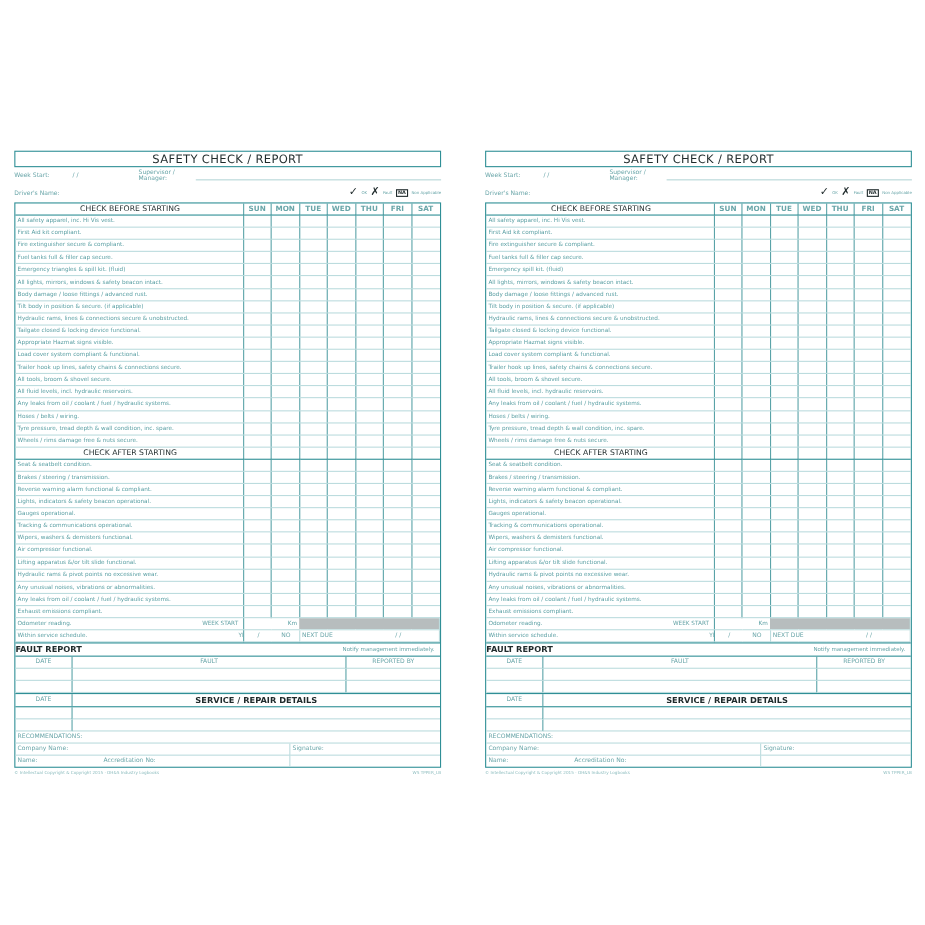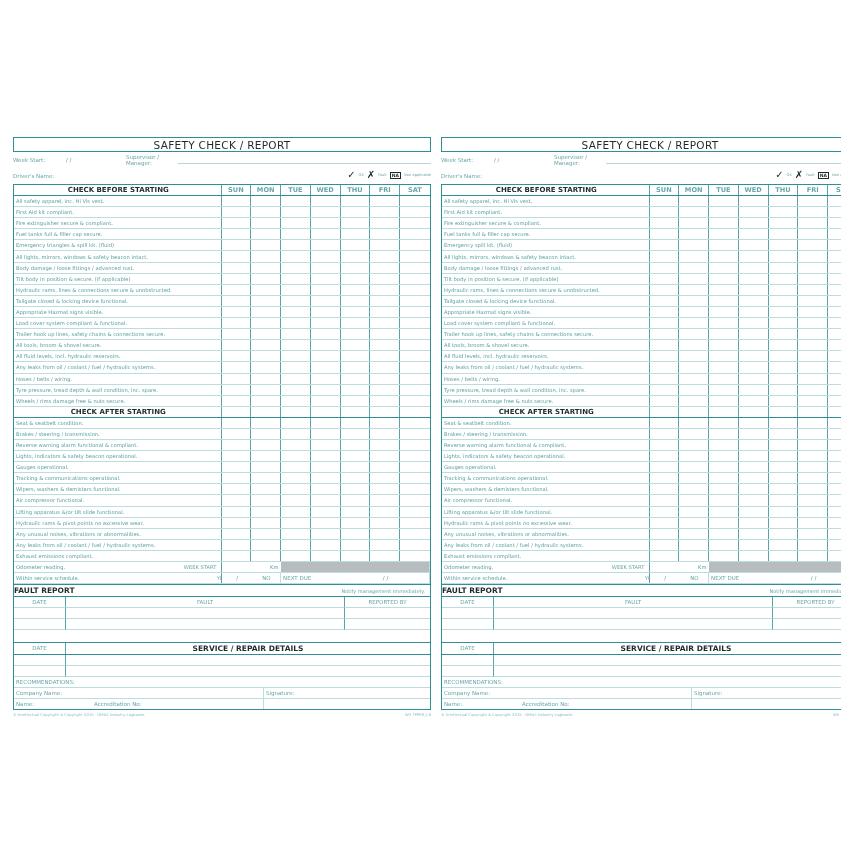--- a/index.html
+++ b/index.html
@@ -1,49 +1,49 @@
 <!DOCTYPE html>
 <html><head>
 <meta charset="utf-8">
 <style>
   html,body{margin:0;padding:0;background:#ffffff;}
   body{width:841px;height:841px;position:relative;overflow:hidden;font-family:"DejaVu Sans",sans-serif;color:#4a8f93;}
-  .form{position:absolute;top:137px;width:418px;}
+  .form{position:absolute;top:137px;width:388px;}
   #form-left{left:13px;}
   #form-right{left:441px;}
   .title-box{height:13px;border:1px solid #2f8f96;display:flex;align-items:center;justify-content:center;font-size:10.5px;color:#1f2a2b;letter-spacing:0.3px;}
   .meta{height:16px;display:flex;align-items:center;font-size:5.5px;color:#6aa6a9;position:relative;}
   .meta .ws{width:53px;}
   .meta .slash{width:60px;}
   .meta .sup{width:52px;}
   .meta .line{flex:1;border-bottom:1px solid #b6d6d8;height:7px;}
   .legend{position:absolute;right:0;top:2px;display:flex;align-items:center;gap:3px;font-size:3.6px;color:#6aa6a9;}
   .legend .glyph{font-size:10px;color:#1f2a2b;line-height:10px;}
   .legend .na{border:1px solid #1f2a2b;font-size:4.5px;padding:0 1px;color:#1f2a2b;font-weight:bold;}
   .grid{border:1.3px solid #2f8f96;}
   table{border-collapse:collapse;width:100%;table-layout:fixed;}
   td{height:10.1px;padding:0 0 0 2px;font-size:5.2px;color:#5a9fa3;border-bottom:1px solid #bcdcde;border-right:1px solid #bcdcde;white-space:nowrap;overflow:hidden;line-height:10px;}
   td.day{border-right:1px solid #5aa3a8;}
   td.day:last-child{border-right:none;}
-  tr.hdr td{height:10px;font-size:7px;color:#1f2a2b;font-weight:bold;text-align:center;border-bottom:1.3px solid #2f8f96;border-top:0;}
+  tr.hdr td{height:10px;font-size:7px;color:#1f2a2b;font-weight:normal;text-align:center;border-bottom:1.3px solid #2f8f96;border-top:0;}
   tr.hdr td.dayh{font-weight:bold;color:#6aa6a9;font-size:6.6px;padding:0;}
   tr.hdr2 td{border-top:1.3px solid #2f8f96;}
   td.item{width:207px;border-right:1px solid #5aa3a8;}
   .gray{background:#b7bdbe;}
   .yn{color:#6aa6a9;font-size:5.5px;text-align:center;}
   .section-title{height:11px;border-top:1.3px solid #2f8f96;border-bottom:1.3px solid #2f8f96;display:flex;align-items:center;position:relative;font-size:7.5px;color:#1f2a2b;font-weight:bold;}
   .section-title .t{position:absolute;left:0;right:0;text-align:left;}
   .section-title .note{position:absolute;right:5px;font-size:5px;color:#6aa6a9;font-weight:normal;}
   .fault-grid{display:grid;grid-template-columns:52px 1fr 85px;}
   .fault-grid > div{height:10px;border-bottom:1px solid #bcdcde;border-right:1px solid #5aa3a8;font-size:5.5px;color:#6aa6a9;text-align:center;line-height:10px;}
   .fault-grid > div:nth-child(3n){border-right:none;}
   .service-grid{display:grid;grid-template-columns:52px 1fr;}
   .service-grid > div{height:10px;border-bottom:1px solid #bcdcde;border-right:1px solid #5aa3a8;font-size:5.5px;color:#6aa6a9;line-height:10px;}
   .service-grid > div:nth-child(2n){border-right:none;}
-  .svc-hdr{display:grid;grid-template-columns:52px 1fr;height:11px;border-top:1.3px solid #2f8f96;border-bottom:1.3px solid #2f8f96;margin-top:12px;}
+  .svc-hdr{display:grid;grid-template-columns:52px 1fr;height:11px;border-top:1.3px solid #2f8f96;border-bottom:1.3px solid #2f8f96;}
   .svc-hdr .d{font-size:5.5px;color:#6aa6a9;text-align:center;line-height:11px;border-right:1px solid #5aa3a8;}
   .svc-hdr .t{font-size:7.5px;color:#1f2a2b;font-weight:bold;text-align:center;line-height:11px;}
   .row-full{height:10px;border-bottom:1px solid #bcdcde;font-size:5.5px;color:#6aa6a9;line-height:10px;padding-left:2px;}
   .sig-grid{display:grid;grid-template-columns:250px 1fr;}
   .sig-grid > div{height:10px;border-bottom:1px solid #bcdcde;font-size:5.5px;color:#6aa6a9;line-height:10px;padding-left:2px;}
   .sig-grid .c{border-right:1px solid #bcdcde;}
   .sig-grid .last{border-bottom:none;}
   .footer{display:flex;justify-content:space-between;font-size:3.8px;color:#8cbcbe;margin-top:2px;}
 </style>
 </head>

